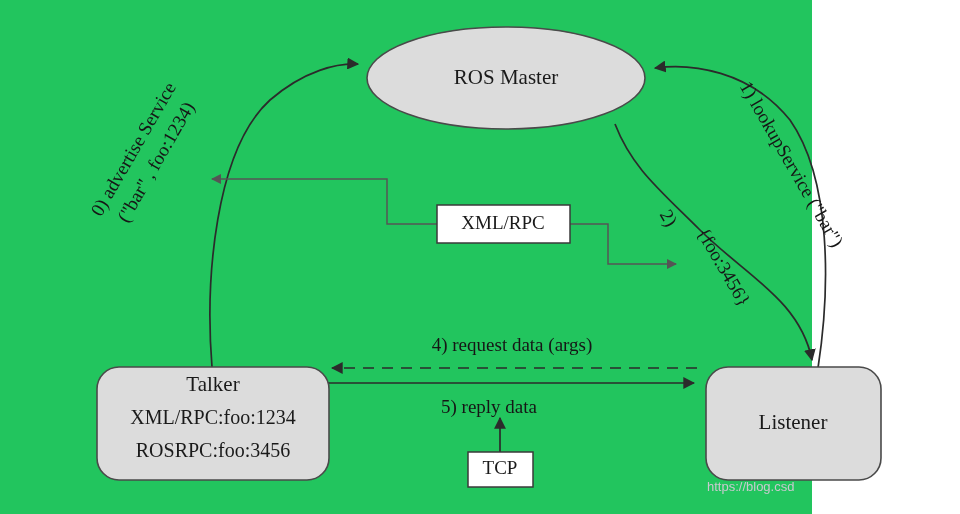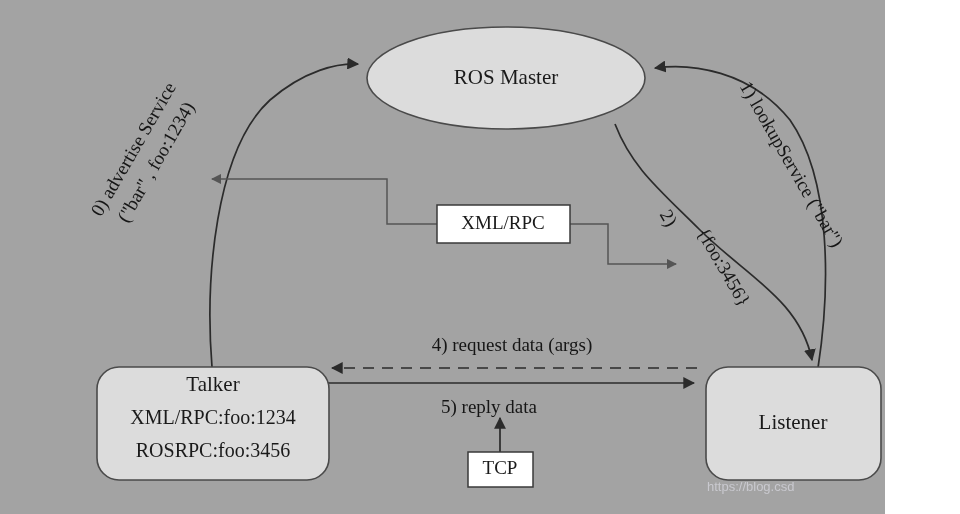--- a/index.html
+++ b/index.html
@@ -8,23 +8,23 @@
     background: #ffffff;
   }
   body {
     width: 960px;
     height: 514px;
     font-family: "Liberation Serif", "DejaVu Serif", serif;
     overflow: hidden;
   }
   #diagram-root {
     position: relative;
-    width: 885px;
+    width: 812px;
     height: 514px;
-    background: #a3a3a3;
+    background: #22c55e;
   }
   svg#diagram {
     display: block;
     width: 960px;
     height: 514px;
   }
   .node-shape {
     fill: #dcdcdc;
     stroke: #4a4a4a;
     stroke-width: 1.6;

